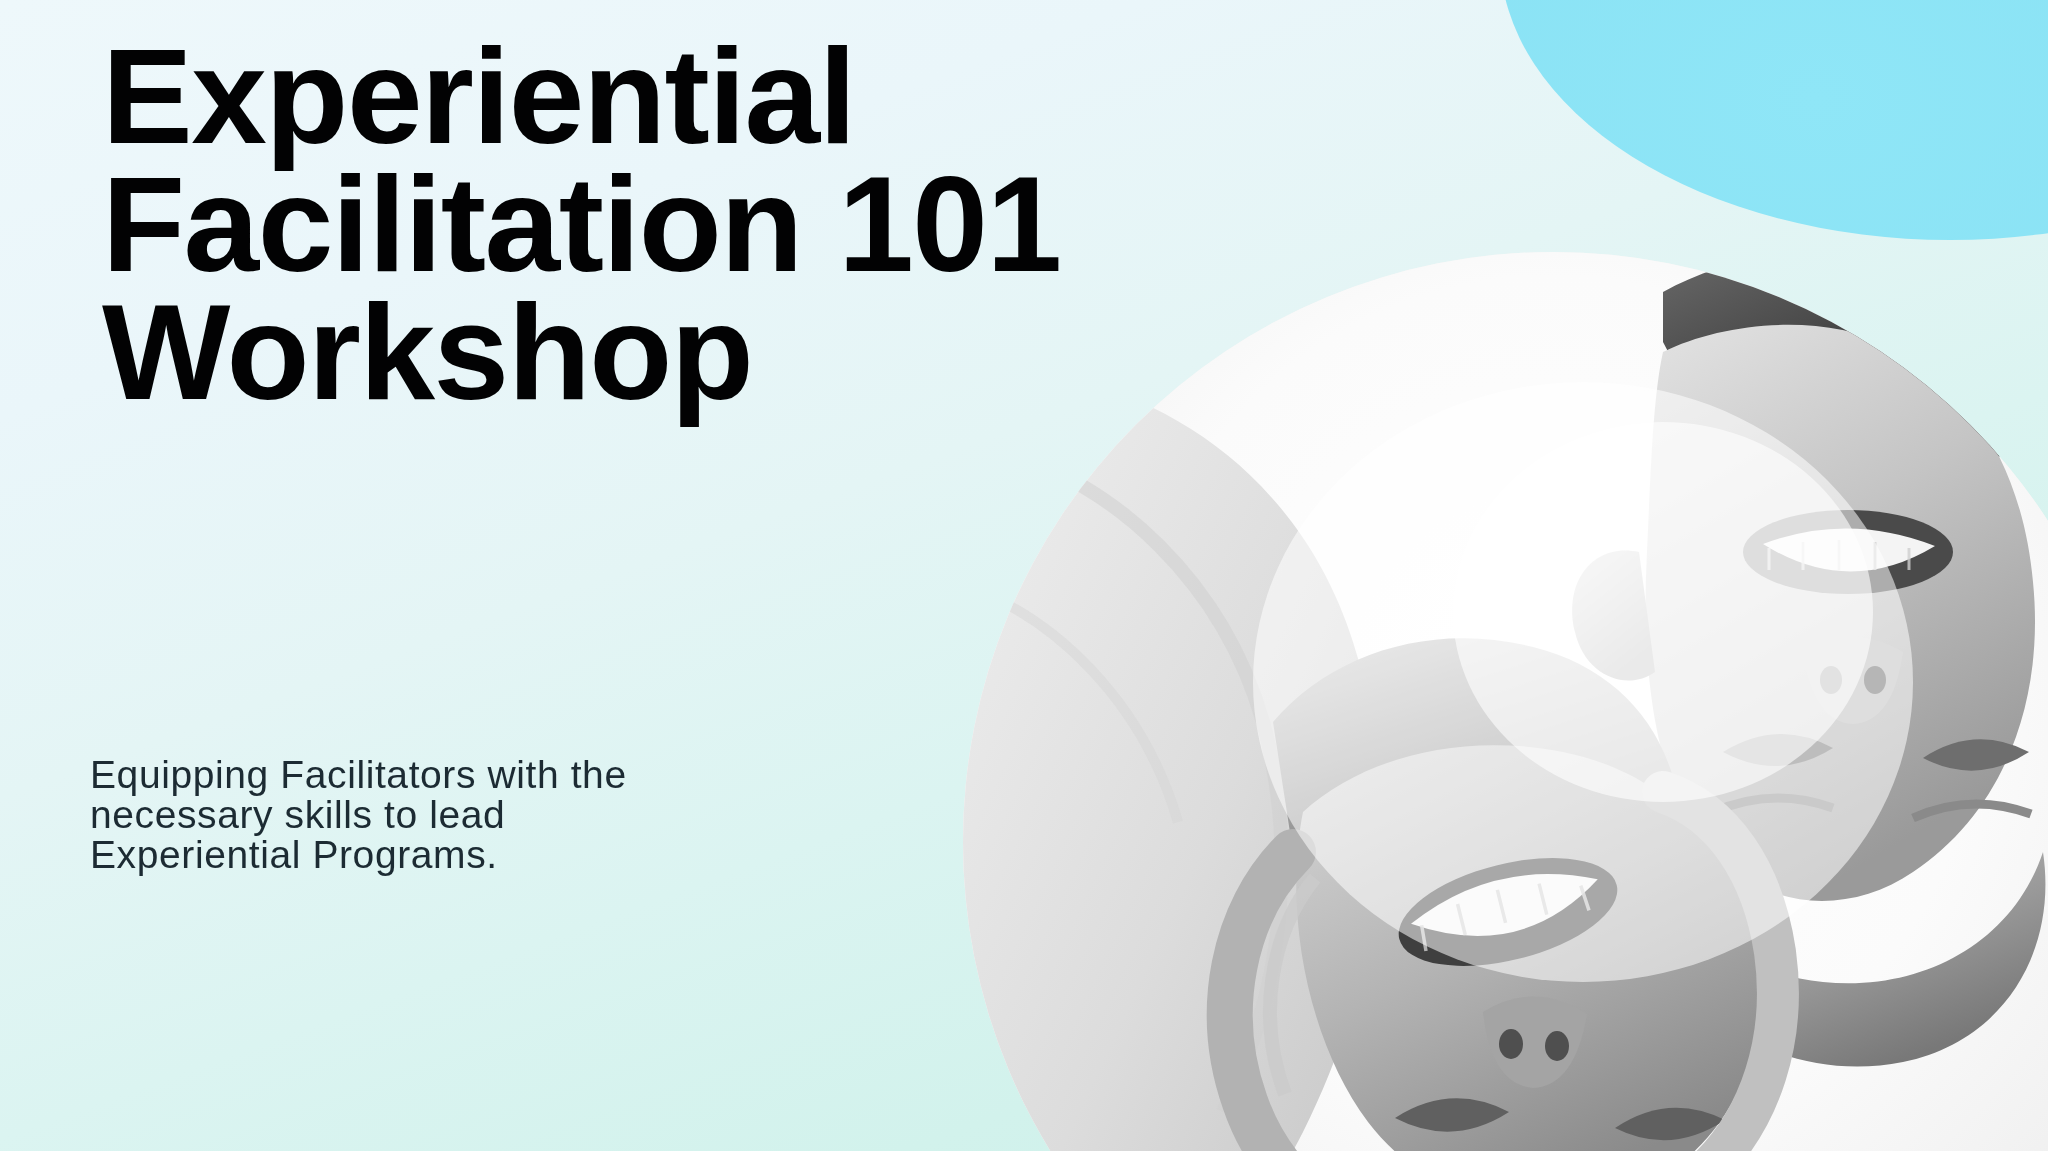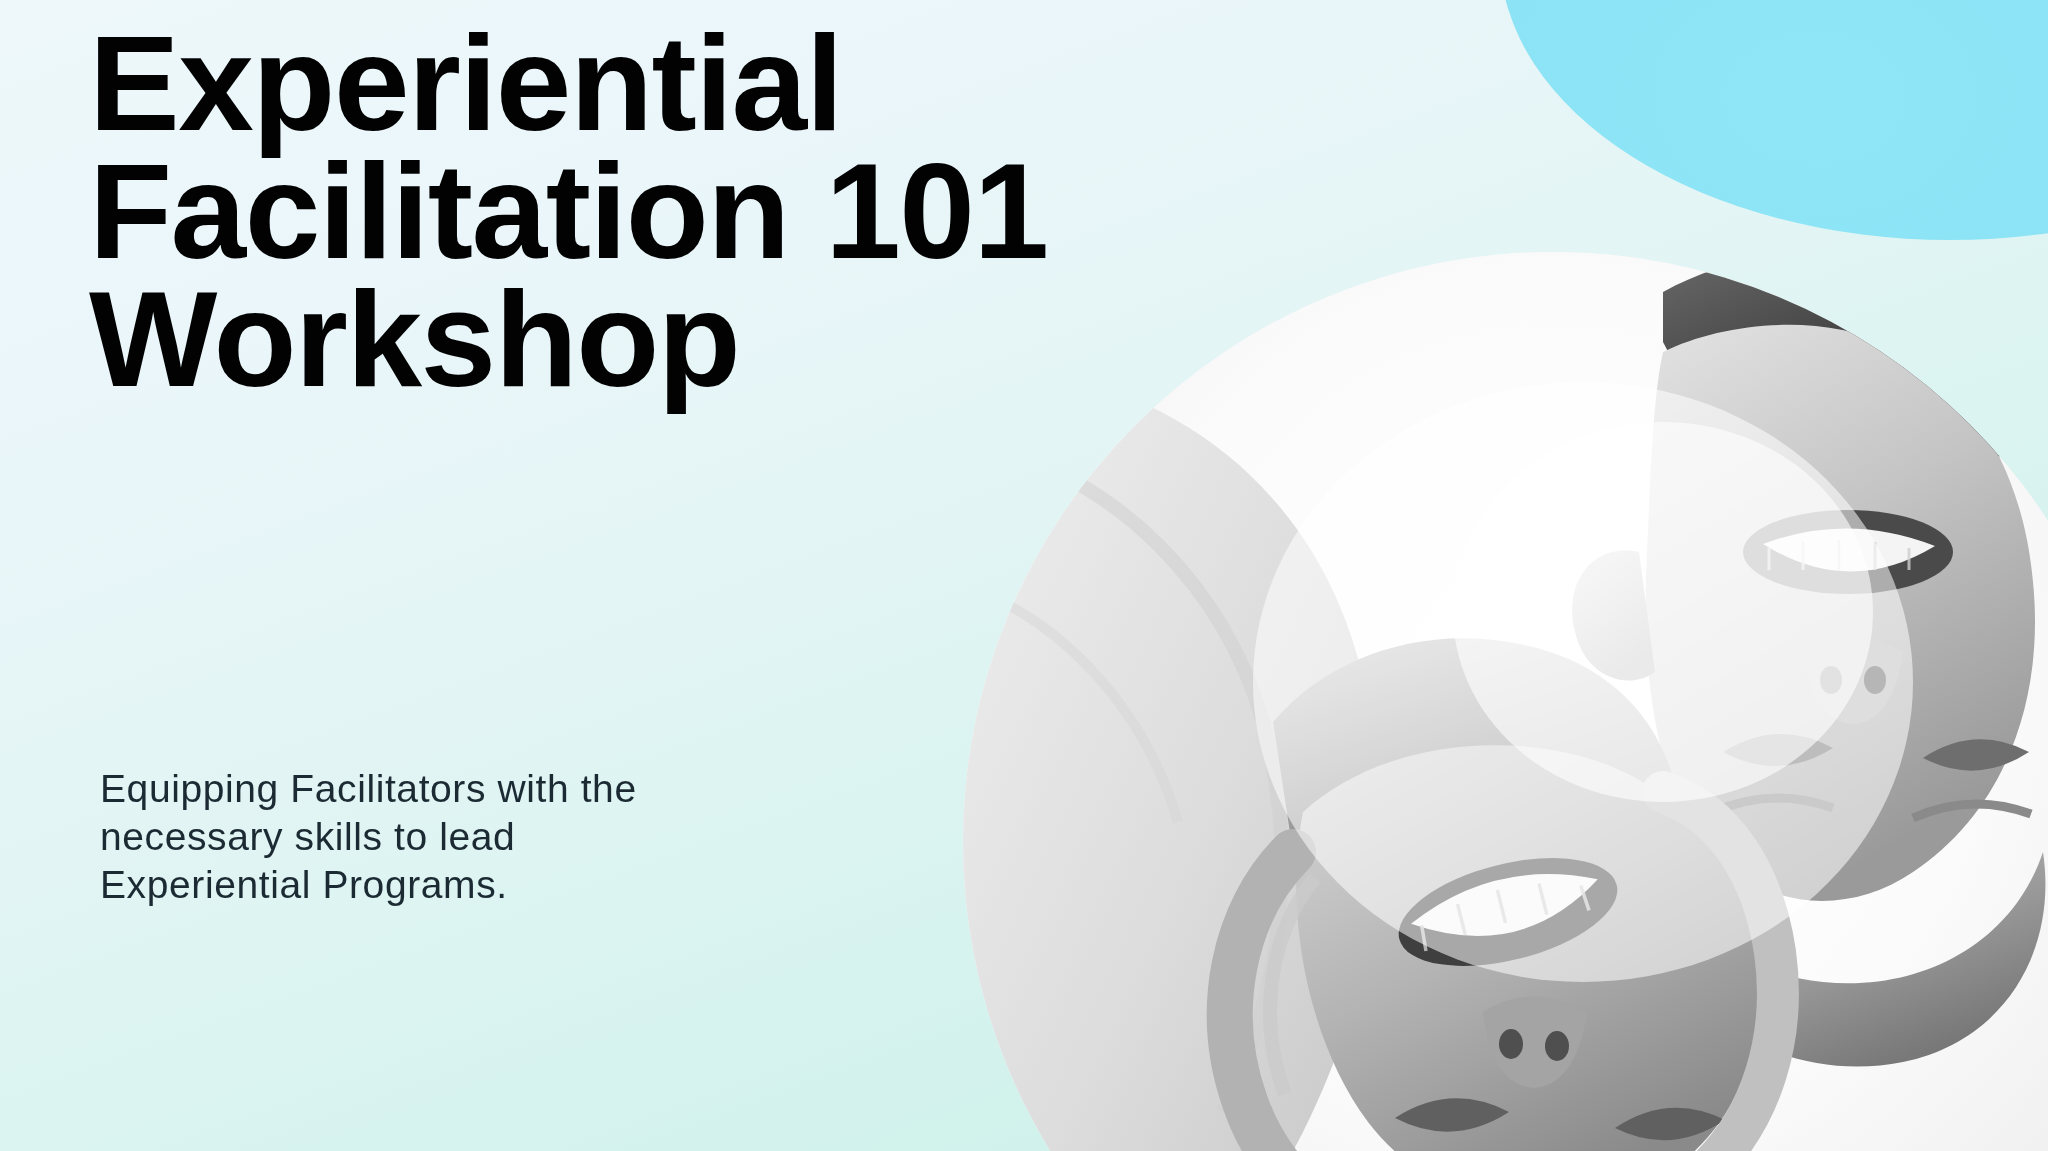--- a/index.html
+++ b/index.html
@@ -36,38 +36,38 @@
     top: -330px;
     background: radial-gradient(ellipse at 35% 75%, #8fe6f7 0%, #8ae2f4 55%, #95e6f6 100%);
   }
 
   
   #headline {
     position: absolute;
     left: 86px;
     top: 16px;
     width: 1060px;
-    margin: 3px;
+    margin: 16px;
     font-size: 136px;
     line-height: 128px;
     font-weight: 700;
     letter-spacing: -1.5px;
     color: #020203;
     white-space: pre-line;
   }
 
   
   #subtitle {
     position: absolute;
     left: 88px;
     top: 753px;
     width: 790px;
-    margin: 12px;
+    margin: 2px;
     font-size: 39px;
-    line-height: 48px;
+    line-height: 40px;
     font-weight: 300;
     letter-spacing: 0.6px;
     color: #1c2b33;
     white-space: pre-line;
     font-stretch: condensed;
   }
 
   
   #photo-circle {
     position: absolute;

